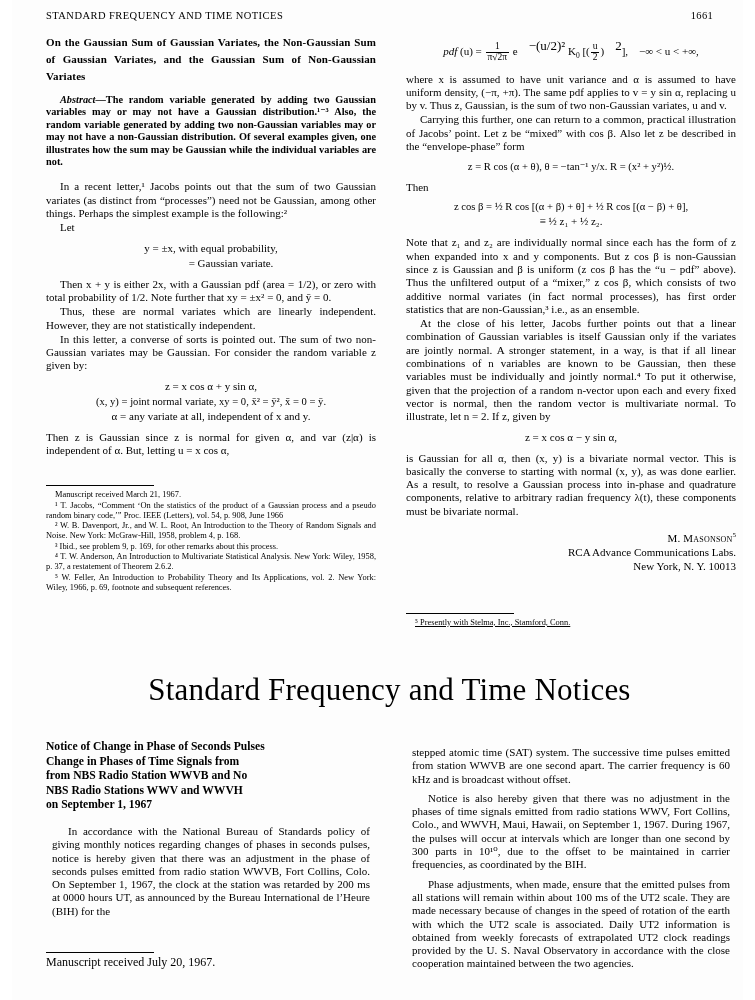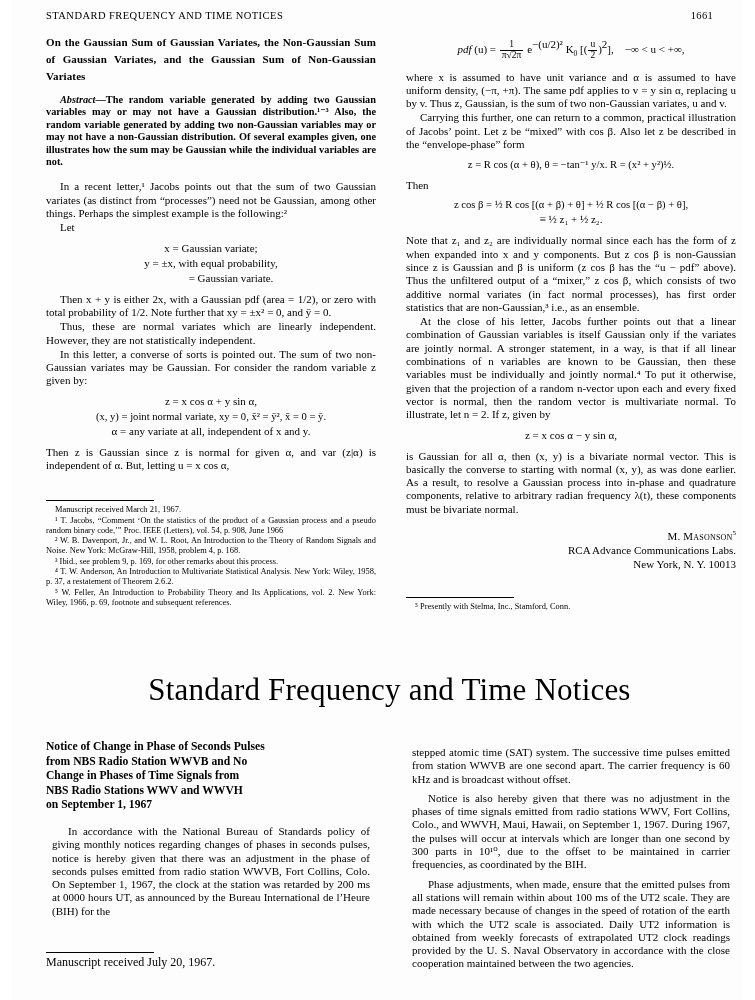--- a/index.html
+++ b/index.html
@@ -112,21 +112,21 @@
   .frac {
     display: inline-block;
     vertical-align: middle;
     text-align: center;
     font-size: 9.5px;
     line-height: 1.05;
     margin: 0 1px;
   }
   .frac .num { display: block; border-bottom: 1px solid #000; padding: 0 2px; }
   .frac .den { display: block; padding: 0 2px; }
-  .sup { font-size: 11px; vertical-align: super; }
+  .sup { font-size: 13px; vertical-align: super; margin-left: 11px; }
   .sub { font-size: 7.5px; vertical-align: sub; }
 
   .displaymath {
     text-align: center;
     margin: 4px 0 10px 0;
     font-size: 11px;
   }
 
   
   .fn-wrap {
@@ -235,21 +235,20 @@
     <div class="col col-left">
 
       <h1 class="art-title">On the Gaussian Sum of Gaussian Variates, the Non-Gaussian Sum of Gaussian Variates, and the Gaussian Sum of Non-Gaussian Variates</h1>
 
       <p class="abstract"><span class="abs-lead">Abstract</span><span>—The random variable generated by adding two Gaussian variables may or may not have a Gaussian distribution.¹⁻³ Also, the random variable generated by adding two non-Gaussian variables may or may not have a non-Gaussian distribution. Of several examples given, one illustrates how the sum may be Gaussian while the individual variables are not.</span></p>
 
       <p class="body-text">In a recent letter,¹ Jacobs points out that the sum of two Gaussian variates (as distinct from “processes”) need not be Gaussian, among other things. Perhaps the simplest example is the following:²</p>
       <p class="body-text">Let</p>
 
       <div class="eq-block">
-        <div class="eq-line">x = Gaussian variate;</div>
         <div class="eq-line">y = ±x, with equal probability,</div>
         <div class="eq-line" style="padding-left:40px;">= Gaussian variate.</div>
       </div>
 
       <p class="body-text">Then x + y is either 2x, with a Gaussian pdf (area = 1/2), or zero with total probability of 1/2. Note further that xy = ±x² = 0, and ȳ = 0.</p>
       <p class="body-text">Thus, these are normal variates which are linearly independent. However, they are not statistically independent.</p>
       <p class="body-text">In this letter, a converse of sorts is pointed out. The sum of two non-Gaussian variates may be Gaussian. For consider the random variable z given by:</p>
 
       <div class="eq-block">
         <div class="eq-line">z = x cos α + y sin α,</div>
@@ -299,37 +298,37 @@
       </div>
 
       <p class="body-text noindent">is Gaussian for all α, then (x, y) is a bivariate normal vector. This is basically the converse to starting with normal (x, y), as was done earlier. As a result, to resolve a Gaussian process into in-phase and quadrature components, relative to arbitrary radian frequency λ(t), these components must be bivariate normal.</p>
 
       <div class="signature">
         <div><span class="sig-name">M. Masonson</span><span class="sig-mark">5</span></div>
         <div>RCA Advance Communications Labs.</div>
         <div>New York, N. Y. 10013</div>
       </div>
 
-      <div class="fn-wrap" style="position:relative;margin-top:26px;">
+      <div class="fn-wrap" style="position:relative;margin-top:40px;text-decoration:underline;">
         <div class="fn-rule"></div>
         <p class="fn">⁵ Presently with Stelma, Inc., Stamford, Conn.</p>
       </div>
 
     </div>
   </div>
 
   <div class="section-title">Standard Frequency and Time Notices</div>
 
   <div class="notice">
 
     <div class="ncol ncol-left">
       <div class="notice-heading">
         <span class="nh-line">Notice of Change in Phase of Seconds Pulses</span>
+        <span class="nh-line">Change in Phases of Time Signals from</span>
         <span class="nh-line">from NBS Radio Station WWVB and No</span>
-        <span class="nh-line">Change in Phases of Time Signals from</span>
         <span class="nh-line">NBS Radio Stations WWV and WWVH</span>
         <span class="nh-line">on September 1, 1967</span>
       </div>
       <p class="notice-text">In accordance with the National Bureau of Standards policy of giving monthly notices regarding changes of phases in seconds pulses, notice is hereby given that there was an adjustment in the phase of seconds pulses emitted from radio station WWVB, Fort Collins, Colo. On September 1, 1967, the clock at the station was retarded by 200 ms at 0000 hours UT, as announced by the Bureau International de l’Heure (BIH) for the</p>
 
       <div class="manuscript-note">
         <div class="ms-rule"></div>
         <span>Manuscript received July 20, 1967.</span>
       </div>
     </div>

